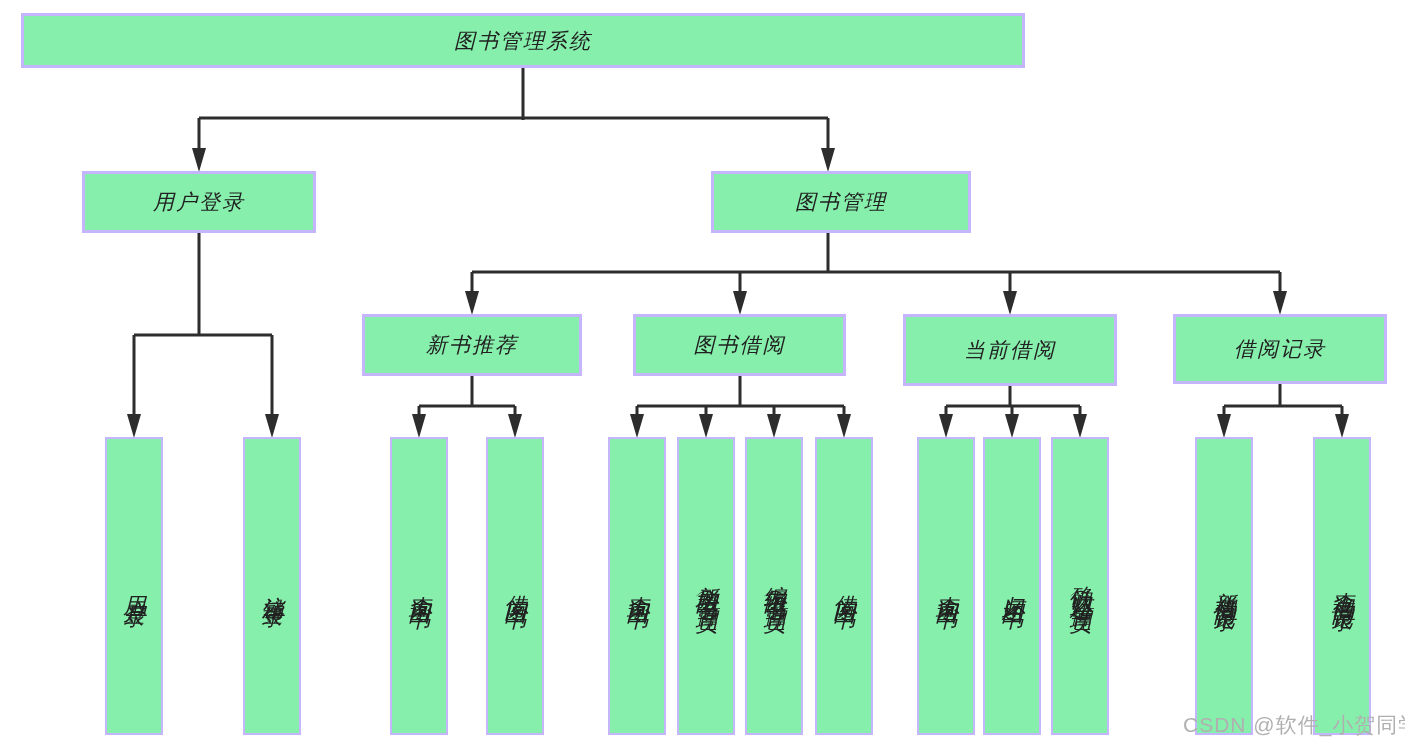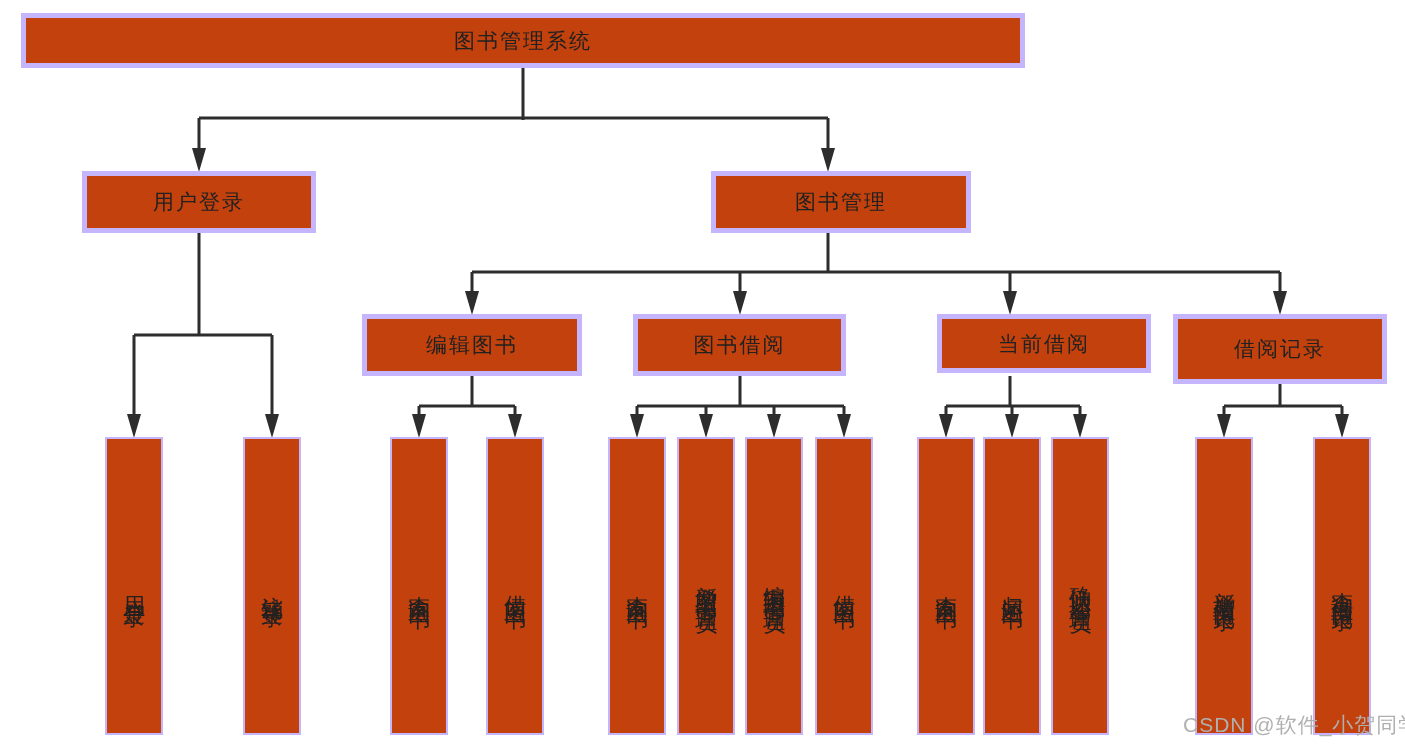--- a/index.html
+++ b/index.html
@@ -13,27 +13,28 @@
     color: #212121;
   }
   svg.connectors {
     position: absolute;
     left: 0; top: 0;
     width: 1405px; height: 747px;
     z-index: 1;
   }
   .box {
     position: absolute;
-    background: #c2410c;
-    border: 5px solid #c4b5fd;
+    background: #86efac;
+    border: 3px solid #c4b5fd;
     box-sizing: border-box;
     display: flex;
     align-items: center;
     justify-content: center;
     z-index: 2;
+    font-style: italic;
   }
   .hbox {
     font-size: 21px;
     letter-spacing: 2px;
     white-space: nowrap;
   }
   .leaf {
     border-width: 2px;
     writing-mode: vertical-rl;
     text-orientation: mixed;
@@ -91,23 +92,23 @@
       <polygon points="1217,414 1231,414 1224,438"></polygon>
       <polygon points="1335,414 1349,414 1342,438"></polygon>
     </g>
   </svg>
 
   <div class="box hbox" style="left:21px; top:13px; width:1004px; height:55px;">图书管理系统</div>
 
   <div class="box hbox" style="left:82px; top:171px; width:234px; height:62px;">用户登录</div>
   <div class="box hbox" style="left:711px; top:171px; width:260px; height:62px;">图书管理</div>
 
-  <div class="box hbox" style="left:362px; top:314px; width:220px; height:62px;">编辑图书</div>
+  <div class="box hbox" style="left:362px; top:314px; width:220px; height:62px;">新书推荐</div>
   <div class="box hbox" style="left:633px; top:314px; width:213px; height:62px;">图书借阅</div>
-  <div class="box hbox" style="left:937px; top:314px; width:214px; height:59px;">当前借阅</div>
+  <div class="box hbox" style="left:903px; top:314px; width:214px; height:72px;">当前借阅</div>
   <div class="box hbox" style="left:1173px; top:314px; width:214px; height:70px;">借阅记录</div>
 
   <div class="box leaf" style="left:105px;">用户登录</div>
   <div class="box leaf" style="left:243px;">注销登录</div>
 
   <div class="box leaf" style="left:390px;">查询图书</div>
   <div class="box leaf" style="left:486px;">借阅图书</div>
 
   <div class="box leaf" style="left:608px;">查询图书</div>
   <div class="box leaf" style="left:677px;">新增图书（管理员）</div>

